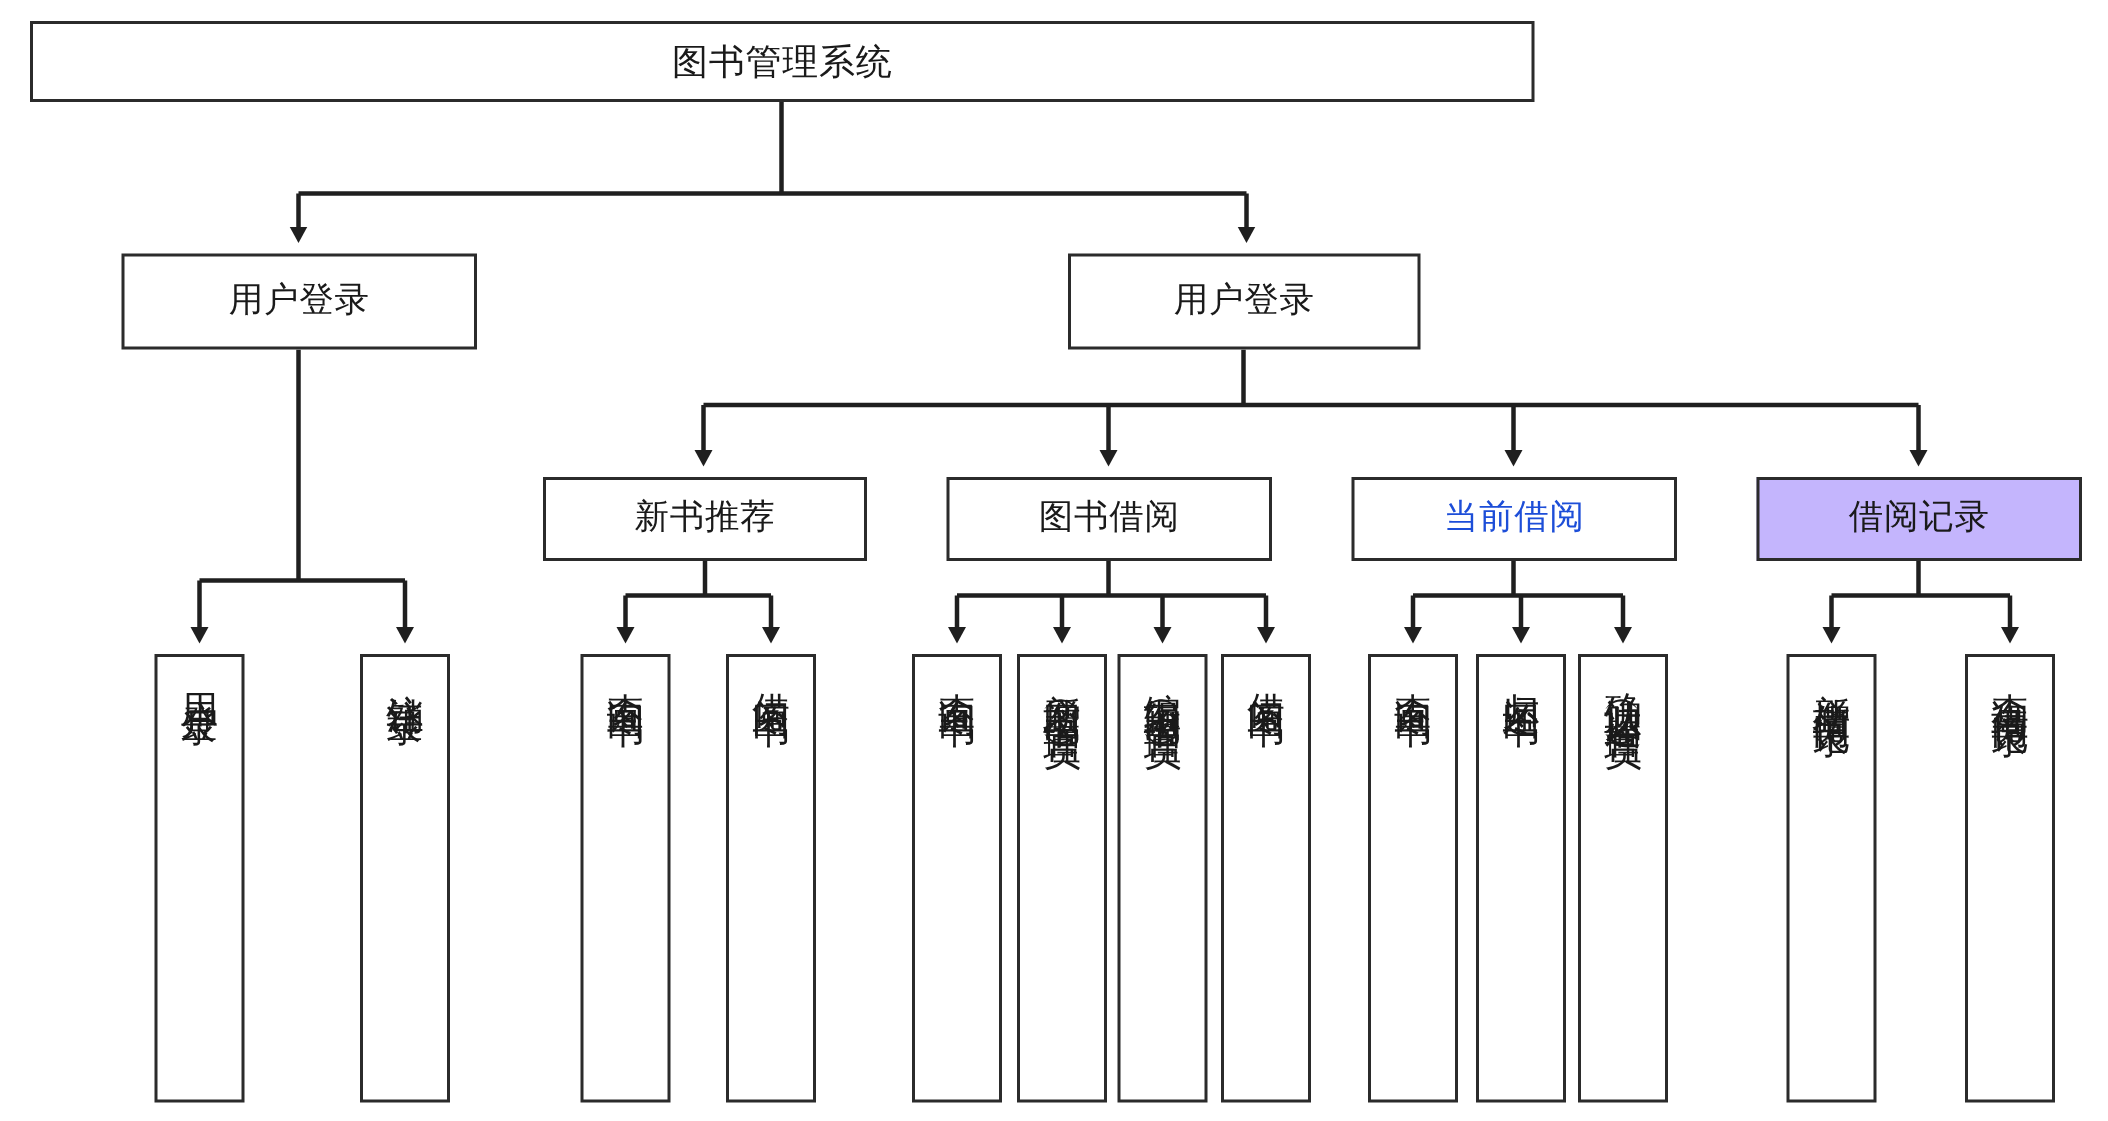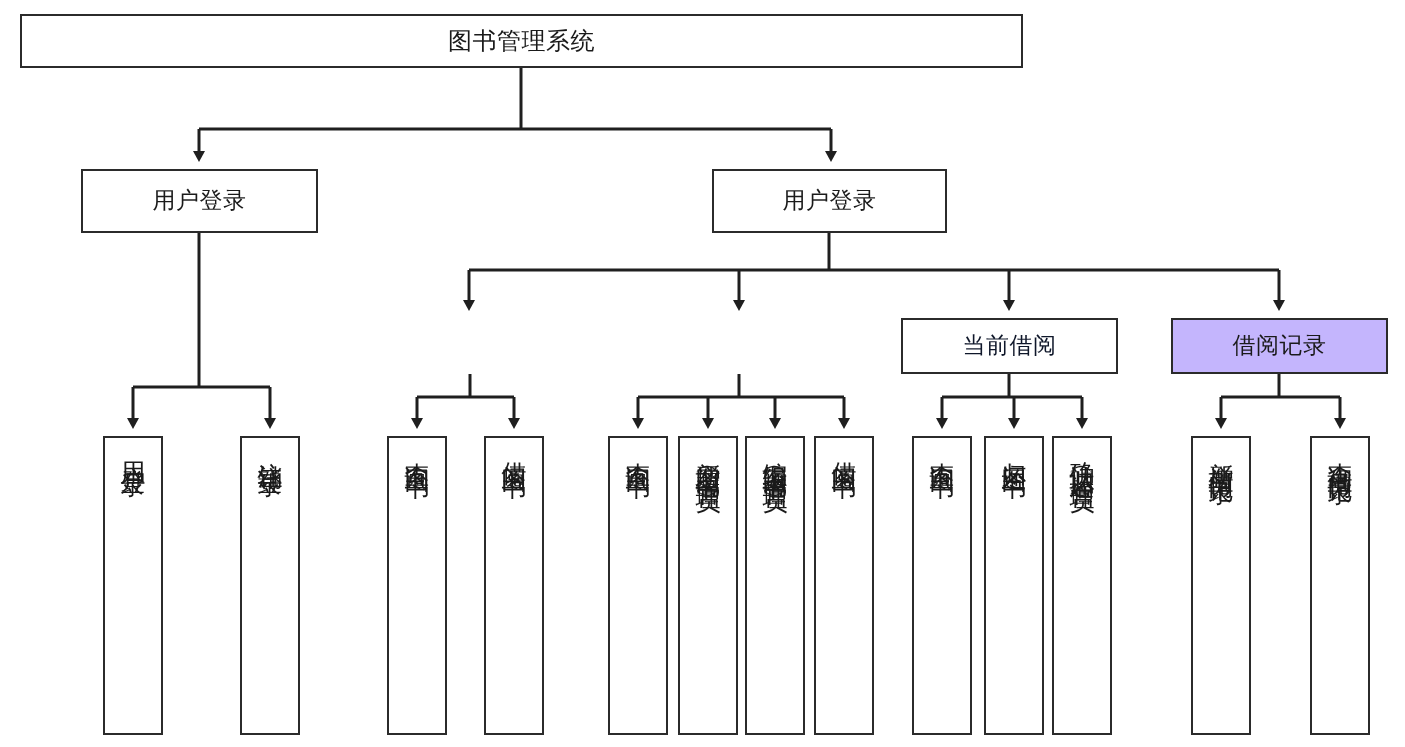--- a/index.html
+++ b/index.html
@@ -132,21 +132,27 @@
     <span class="node-label">图书管理系统</span>
   </div>
 
   <div class="node horiz" style="left: 81px; top: 169px; width: 237px; height: 64px; border-color: rgb(43, 43, 43); background: rgb(255, 255, 255); color: rgb(26, 26, 26);">
     <span class="node-label">用户登录</span>
   </div>
   <div class="node horiz" style="left: 712px; top: 169px; width: 235px; height: 64px; border-color: rgb(43, 43, 43); background: rgb(255, 255, 255); color: rgb(26, 26, 26);">
     <span class="node-label">用户登录</span>
   </div>
 
-  <div class="node horiz" style="left: 901px; top: 318px; width: 217px; height: 56px; border-color: rgb(43, 43, 43); background: rgb(255, 255, 255); color: #0f172a;">
+  <div class="node horiz" style="left: 362px; top: 318px; width: 216px; height: 56px; border-color: rgb(43, 43, 43); background: rgb(255, 255, 255); color: rgb(26, 26, 26);">
+    <span class="node-label">新书推荐</span>
+  </div>
+  <div class="node horiz" style="left: 631px; top: 318px; width: 217px; height: 56px; border-color: rgb(43, 43, 43); background: rgb(255, 255, 255); color: rgb(26, 26, 26);">
+    <span class="node-label">图书借阅</span>
+  </div>
+  <div class="node horiz" style="left: 901px; top: 318px; width: 217px; height: 56px; border-color: rgb(43, 43, 43); background: rgb(255, 255, 255); color: #1d4ed8;">
     <span class="node-label">当前借阅</span>
   </div>
   <div class="node horiz" style="left: 1171px; top: 318px; width: 217px; height: 56px; border-color: rgb(43, 43, 43); background: #c4b5fd; color: rgb(26, 26, 26);">
     <span class="node-label">借阅记录</span>
   </div>
 
   <div class="node leaf" style="left: 103px; top: 436px; width: 60px; height: 299px; border-color: rgb(43, 43, 43); background: rgb(255, 255, 255); color: rgb(26, 26, 26);">
     <span class="node-label">用户登录</span>
   </div>
   <div class="node leaf" style="left: 240px; top: 436px; width: 60px; height: 299px; border-color: rgb(43, 43, 43); background: rgb(255, 255, 255); color: rgb(26, 26, 26);">

